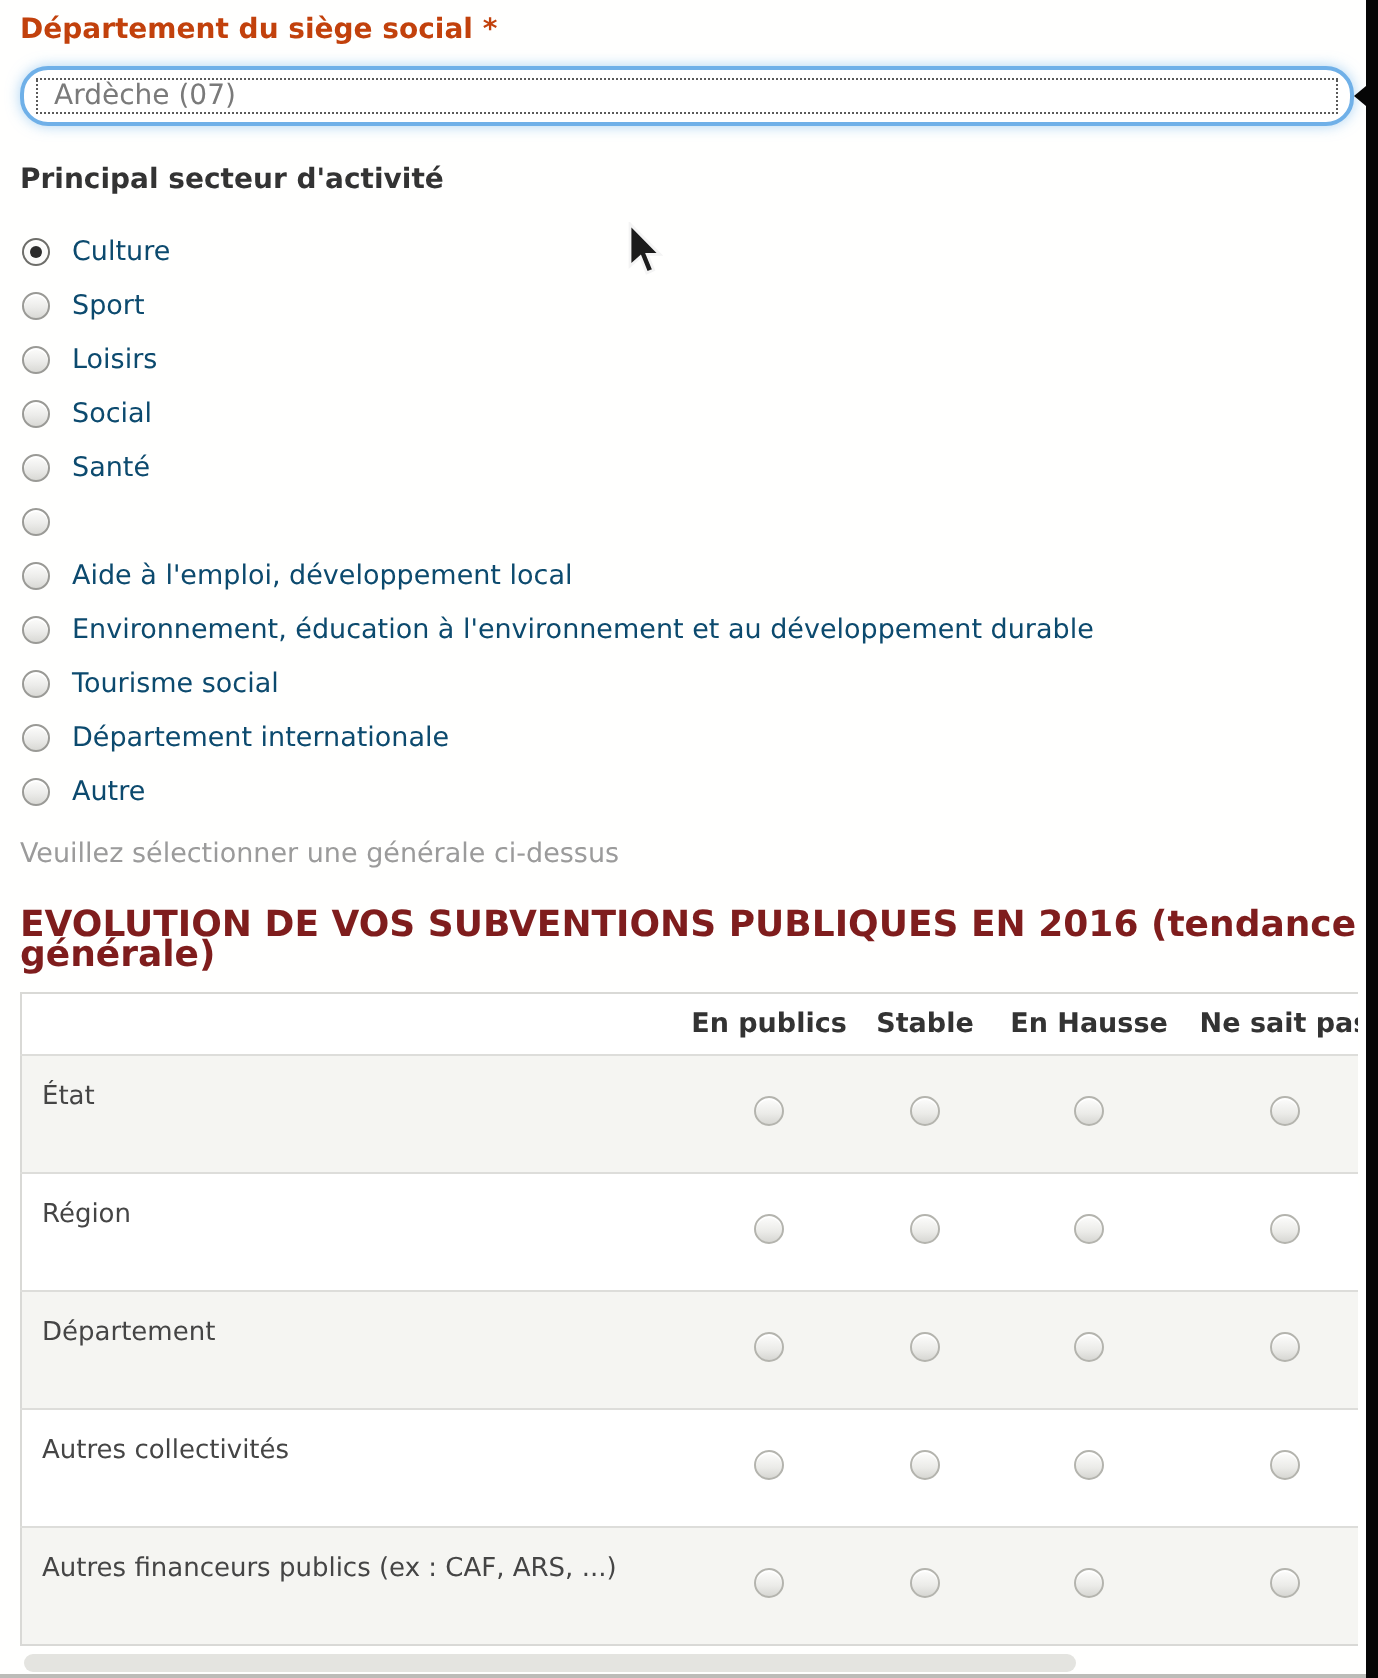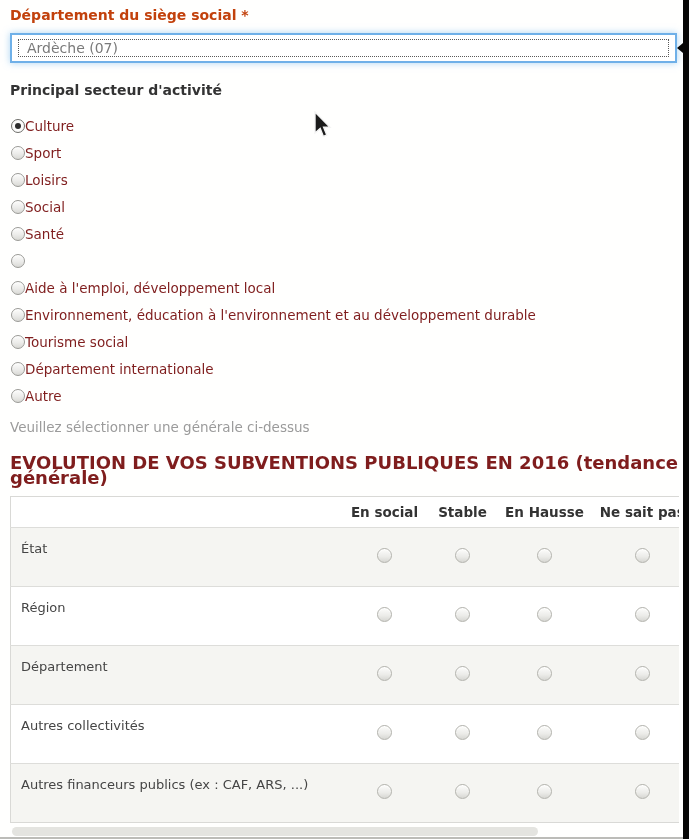--- a/index.html
+++ b/index.html
@@ -11,21 +11,21 @@
     font-family: "DejaVu Sans", "Liberation Sans", sans-serif;
     color: #333;
   }
   .content { position: absolute; left: 10px; top: 8px; width: 669px; }
 
   .field-label {
     font-size: 14px; font-weight: bold; color: #c2410c; line-height: 15px;
   }
   .select-box {
     margin-top: 10px; height: 30px; width: 667px;
-    border: 2px solid #6fb0e8; border-radius: 0; background: #fff;
+    border: 2px solid #6fb0e8; border-radius: 14px; background: #fff;
     box-shadow: 0 0 7px rgba(102,175,233,.55);
     position: relative; cursor: pointer;
   }
   .select-focus {
     position: absolute; left: 6px; right: 6px; top: 4px; bottom: 4px;
     border: 1px dotted #5a5a5a;
     display: flex; align-items: center; padding-left: 8px;
   }
   .select-value { font-size: 14px; color: #7a7a7a; line-height: 16px; }
 
@@ -43,21 +43,21 @@
     background: linear-gradient(to bottom, #fdfdfc, #ececea 55%, #d9d9d5);
     box-shadow: inset 0 1px 0 rgba(255,255,255,.9);
     position: relative;
   }
   .radio.checked { border-color: #6e6e6a; background: #fbfbfa; }
   .radio.checked::after {
     content: ""; position: absolute; left: 50%; top: 50%;
     width: 6px; height: 6px; margin: -3px 0 0 -3px;
     border-radius: 50%; background: #2c2c2c;
   }
-  .opt-label { font-size: 13.5px; color: #7f1d1d; line-height: 16px; text-align: center; }
+  .opt-label { margin-left: 11px; font-size: 13.5px; color: #0c4a6e; line-height: 16px; text-align: center; }
 
   .helper-text { margin-top: 10px; font-size: 13.5px; color: #9b9b9b; line-height: 17px; }
 
   .matrix-heading {
     margin-top: 19px; font-size: 18px; font-weight: bold; color: #7f1d1d; line-height: 15px;
   }
 
   .table-wrap { margin-top: 11px; width: 669px; overflow: hidden; }
   table.matrix {
     border-collapse: collapse; table-layout: fixed; width: 685px;
@@ -168,21 +168,21 @@
       <colgroup>
         <col style="width:333px">
           <col style="width:82px">
           <col style="width:74px">
         <col style="width:90px">
           <col style="width:106px">
       </colgroup>
       <thead>
         <tr>
           <th></th>
-        <th>En social</th>
+        <th>En publics</th>
             <th>Stable</th>
             <th>En Hausse</th>
             <th>Ne sait pas</th>
           </tr>
       </thead>
       <tbody>
           <tr class="alt">
             <td class="row-label">État</td>
             <td class="radio-cell"><span class="radio2"></span></td>
             <td class="radio-cell"><span class="radio2"></span></td>

